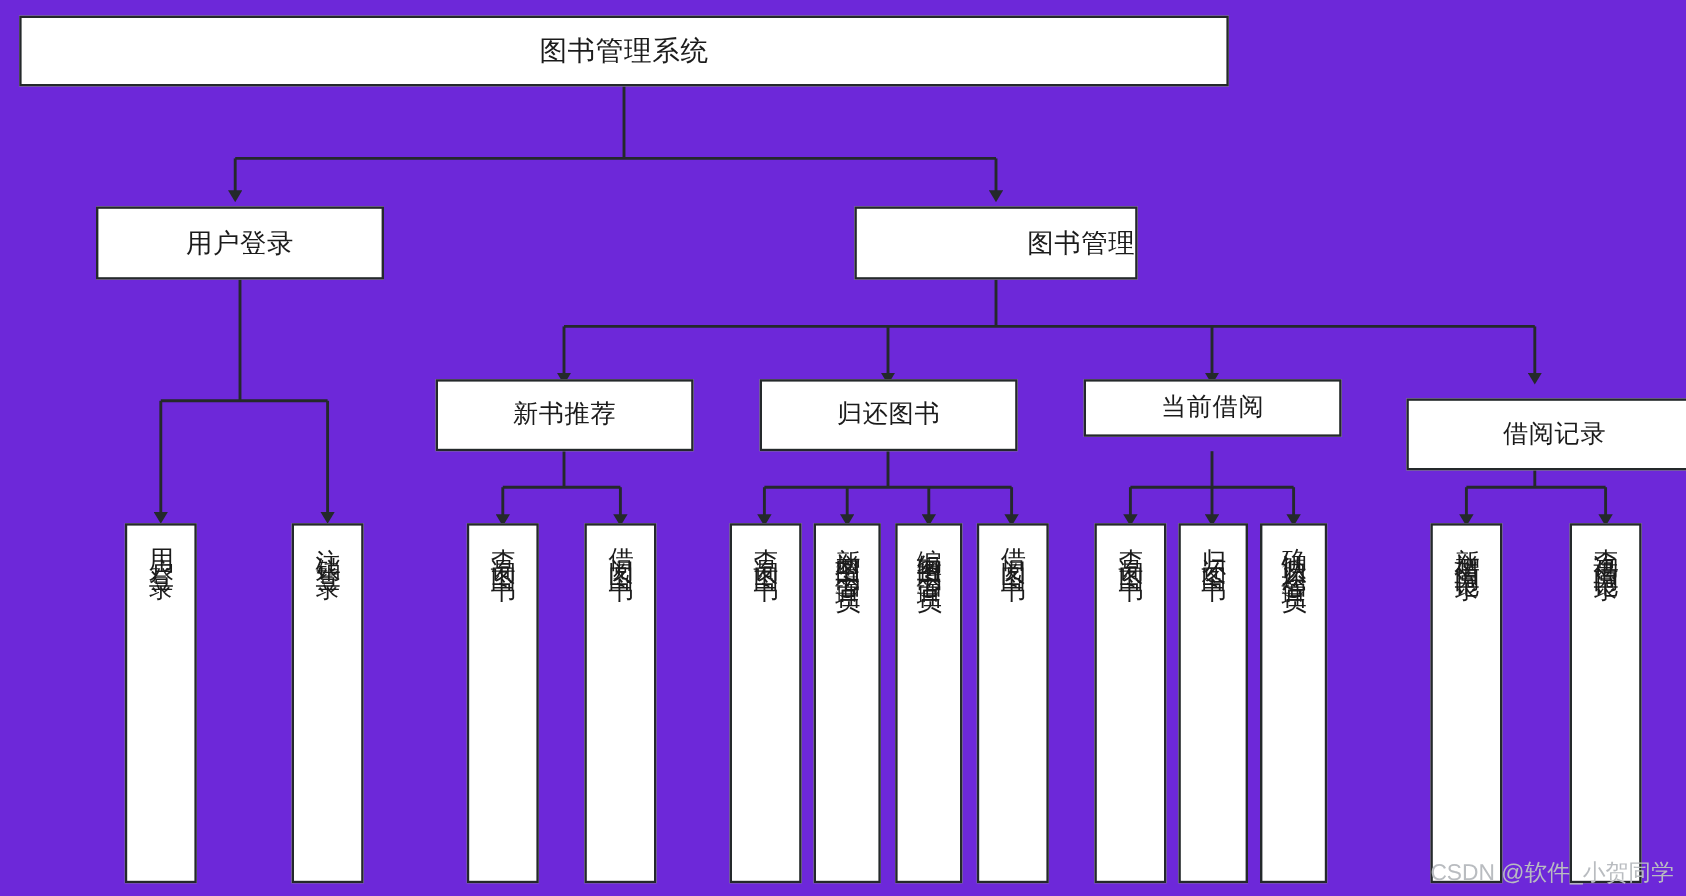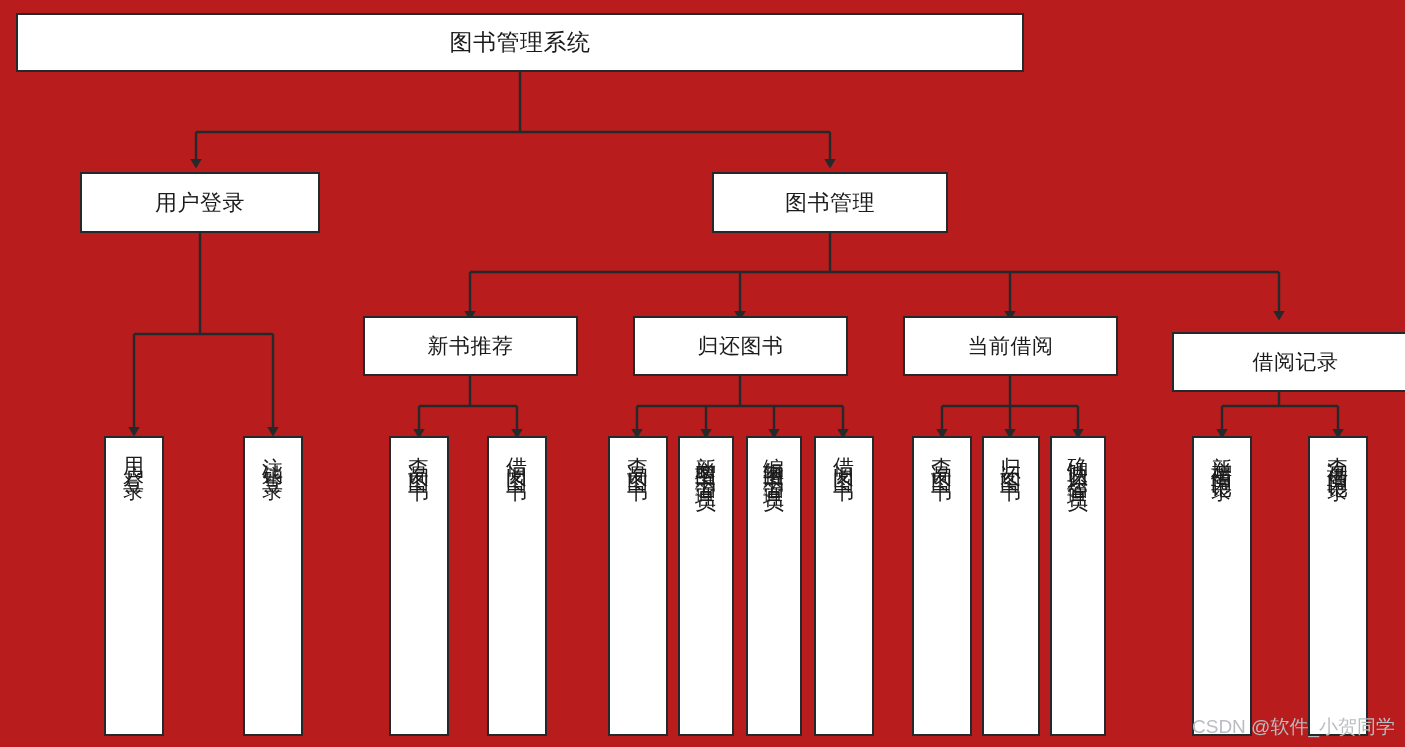--- a/index.html
+++ b/index.html
@@ -8,21 +8,21 @@
     padding: 0;
     background: #ffffff;
   }
   body {
     font-family: "Liberation Sans", "DejaVu Sans", sans-serif;
   }
   #diagram-root {
     position: relative;
     width: 1405px;
     height: 747px;
-    background: #b91c1c;
+    background: #6d28d9;
     overflow: hidden;
   }
   svg.edges {
     position: absolute;
     left: 0;
     top: 0;
     width: 1405px;
     height: 747px;
     pointer-events: none;
   }
@@ -125,33 +125,33 @@
   </svg>
 
   <div class="node root" style="left:16px; top:13px; width:1008px; height:59px;">
     <span class="label">图书管理系统</span>
   </div>
 
   <div class="node level2" style="left:80px; top:172px; width:240px; height:61px;">
     <span class="label">用户登录</span>
   </div>
 
-  <div class="node level2" style="left:712px; top:172px; width:236px; height:61px;">
+  <div class="node level2" style="left:712px; top:172px; width:236px; height:61px;justify-content:flex-end;">
     <span class="label">图书管理</span>
   </div>
 
   <div class="node level3" style="left:363px; top:316px; width:215px; height:60px;text-align:right;">
     <span class="label">新书推荐</span>
   </div>
 
   <div class="node level3" style="left:633px; top:316px; width:215px; height:60px;">
     <span class="label">归还图书</span>
   </div>
 
-  <div class="node level3" style="left:903px; top:316px; width:215px; height:60px;">
+  <div class="node level3" style="left:903px; top:316px; width:215px; height:48px;">
     <span class="label">当前借阅</span>
   </div>
 
   <div class="node level3" style="left:1172px; top:332px; width:247px; height:60px;">
     <span class="label">借阅记录</span>
   </div>
 
   <div class="node leaf short" style="left:104px; top:436px; width:60px; height:300px;">
     <span class="label">用户登录</span>
   </div>

